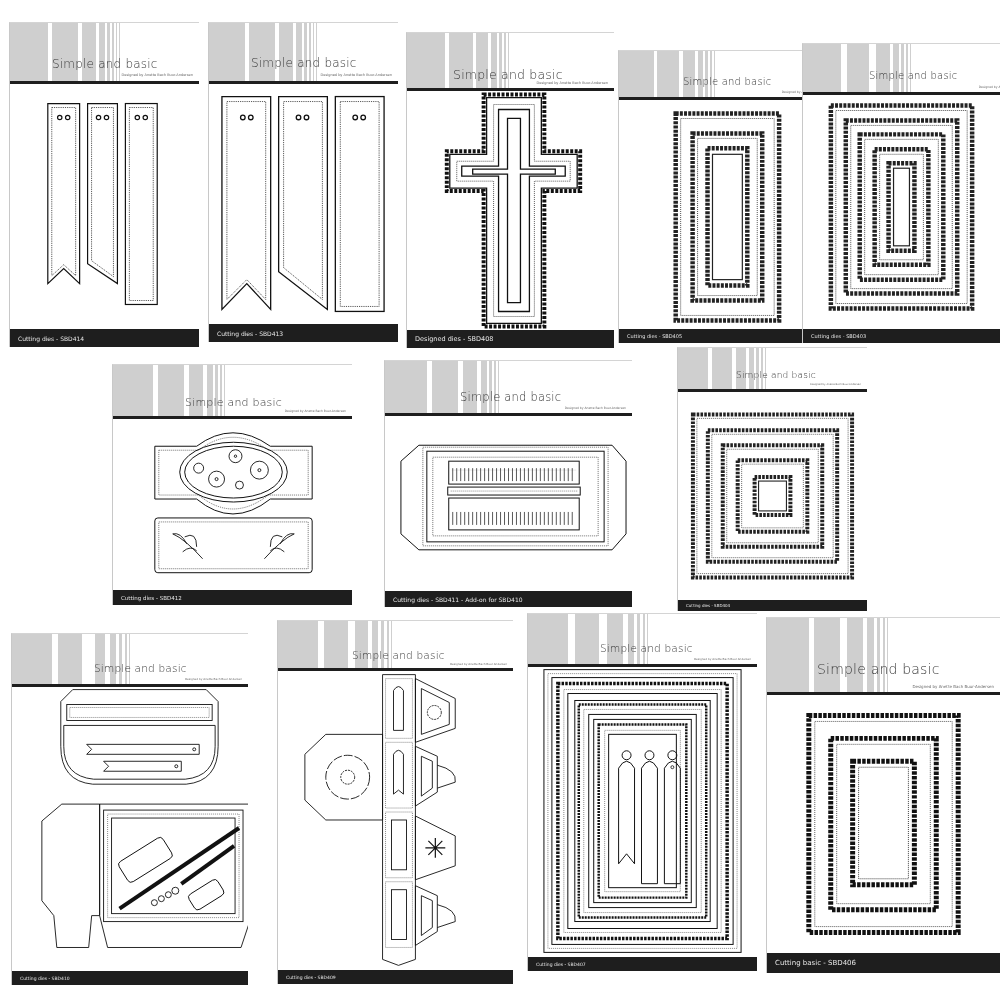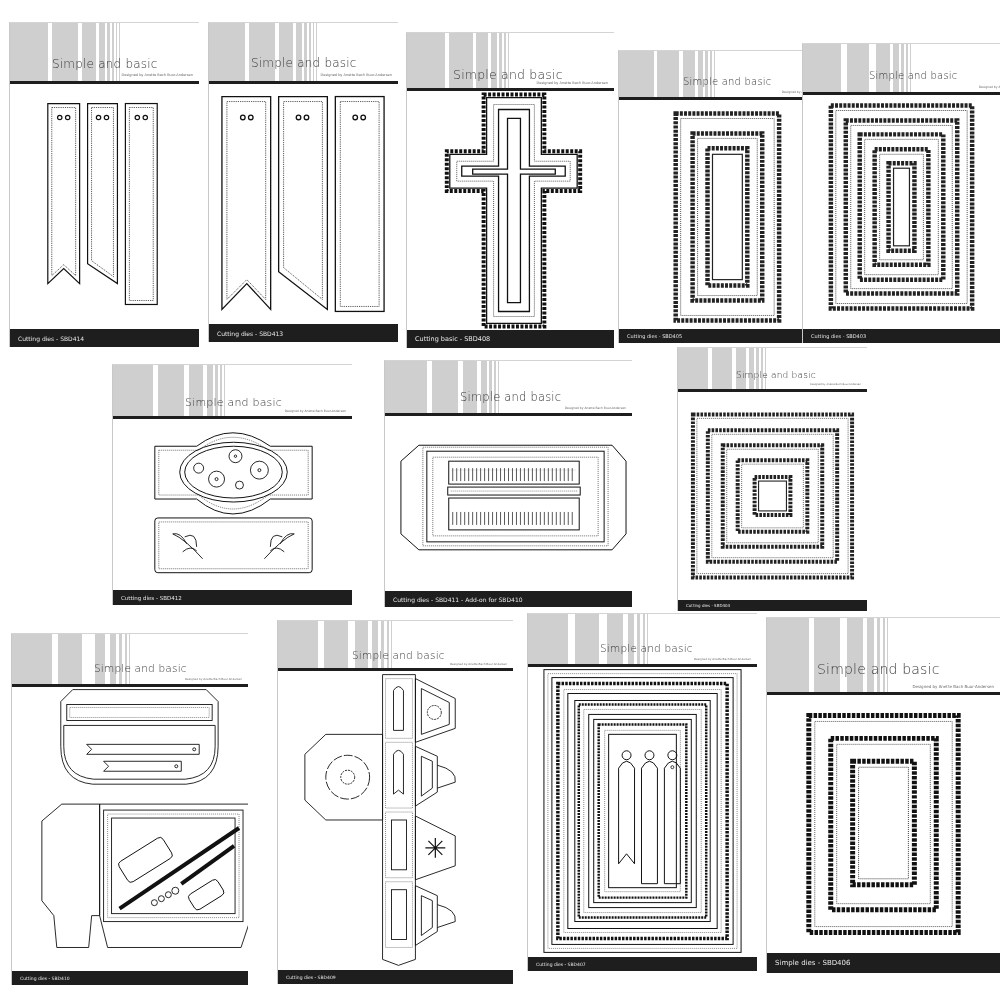--- a/index.html
+++ b/index.html
@@ -106,21 +106,21 @@
   <div class="art" style="top:58px;height:240px;">
     <svg viewBox="0 0 208 240" fill="none" stroke="#111">
       <path d="M77 3 H138 V60 H174 V100 H138 V236 H77 V100 H40 V60 H77 Z" stroke-width="4" stroke-dasharray="3 1.5"></path>
       <path d="M80 6 H135 V63 H171 V97 H135 V233 H80 V97 H43 V63 H80 Z" stroke-width="1.3"></path>
       <path d="M87 13 H128 V70 H164 V90 H128 V226 H87 V90 H50 V70 H87 Z" stroke-width="0.7" stroke-dasharray="1 1"></path>
       <path d="M92 18 H123 V75 H159 V85 H123 V221 H92 V85 H55 V75 H92 Z" stroke-width="1.3"></path>
       <path d="M101 27 H114 V78 H149 V83 H114 V212 H101 V83 H66 V78 H101 Z" stroke-width="1.3"></path>
     </svg>
   </div>
   <div class="footer" style="height:18px;font-size:6.5px;">
-      <span>Cutting basic - SBD408</span>
+      <span>Designed dies - SBD408</span>
     </div>
 </div>
 
 <div class="card" style="left:618px;top:50px;width:185px;height:293px;">
   <div class="header" style="height:46px;">
     <div class="stripes">
         <i style="left:0;width:35px"></i>
         <i style="left:38px;width:22px"></i>
         <i style="left:64px;width:12px"></i>
         <i style="left:79px;width:5px"></i>
@@ -441,15 +441,15 @@
     <svg viewBox="0 0 234 260" fill="none" stroke="#111">
       <rect x="42" y="20" width="150" height="218" stroke-width="5" stroke-dasharray="3.5 1.3"></rect>
       <rect x="48" y="26" width="138" height="206" stroke-width="0.7" stroke-dasharray="1 1"></rect>
       <rect x="64" y="43" width="106" height="172" stroke-width="5" stroke-dasharray="3.5 1.3"></rect>
       <rect x="70" y="49" width="94" height="160" stroke-width="0.7" stroke-dasharray="1 1"></rect>
       <rect x="86" y="66" width="62" height="124" stroke-width="5" stroke-dasharray="3.5 1.3"></rect>
       <rect x="92" y="72" width="50" height="112" stroke-width="0.8" stroke-dasharray="1 1"></rect>
     </svg>
   </div>
   <div class="footer" style="height:20px;font-size:7px;">
-      <span>Simple dies - SBD406</span>
+      <span>Cutting basic - SBD406</span>
     </div>
 </div>
 
 </body></html>

